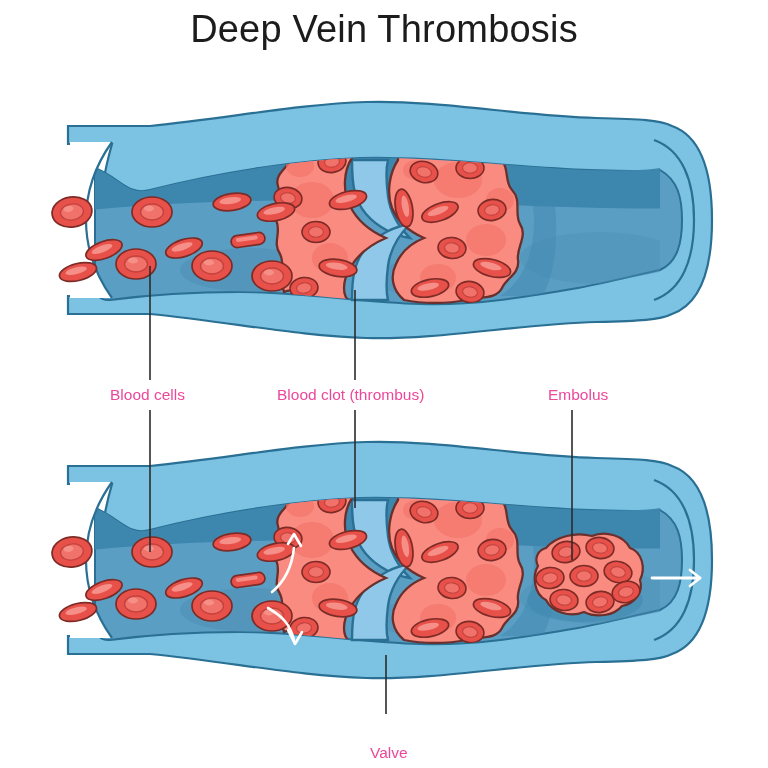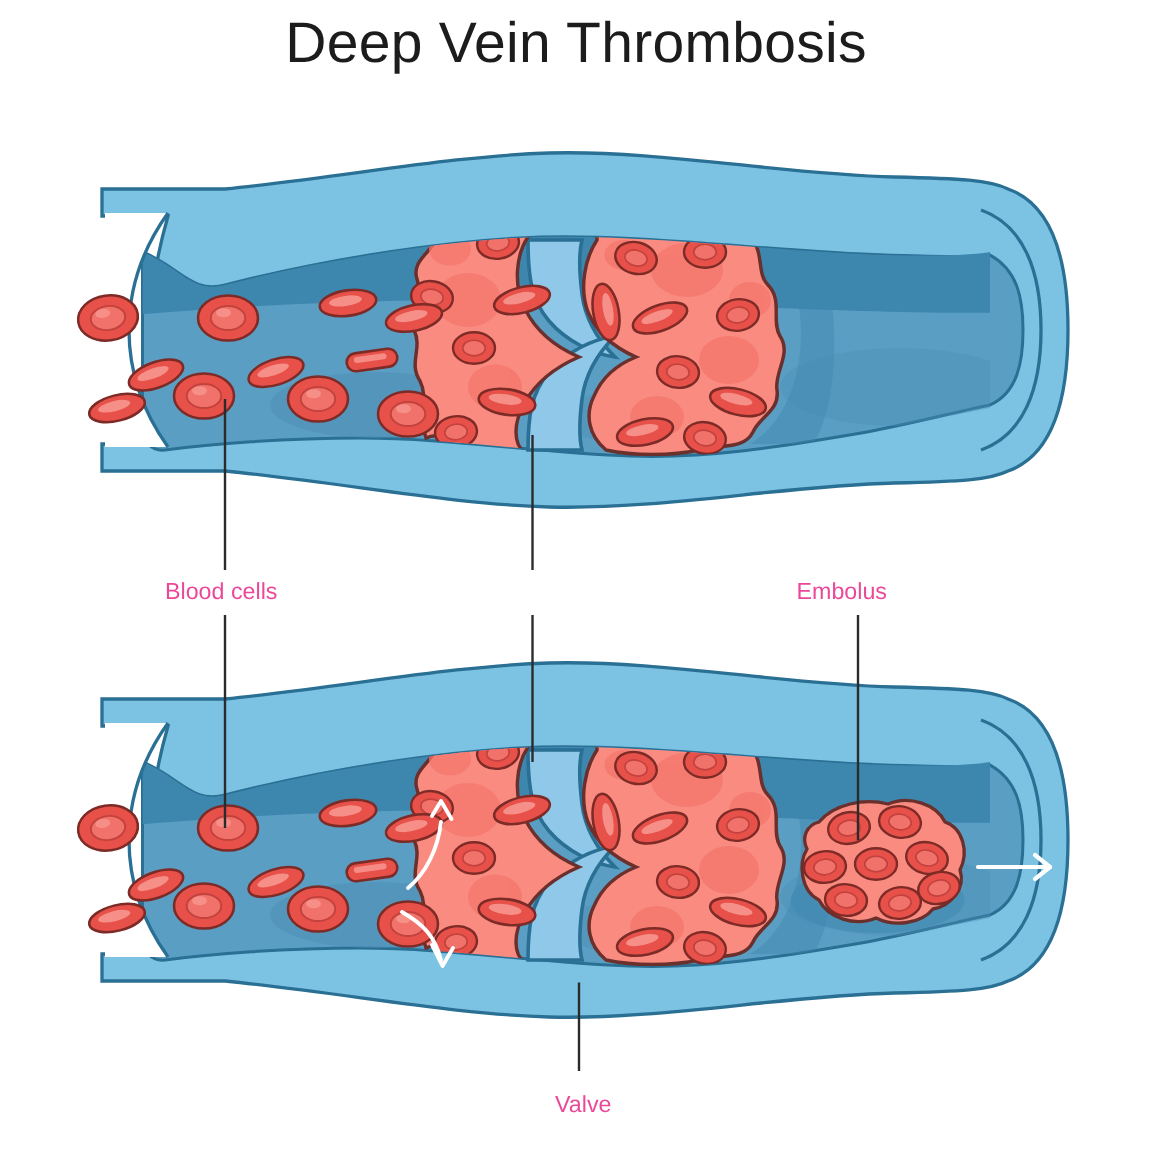--- a/index.html
+++ b/index.html
@@ -40,22 +40,22 @@
   }
   .lbl {
     position: absolute;
     font-size: 15.5px;
     color: #ec4899;
     white-space: nowrap;
     font-family: "Liberation Sans", sans-serif;
   }
   #label-blood-cells { left: 110px; top: 386px; }
   #label-blood-clot  { left: 277px; top: 386px; }
-  #label-embolus     { left: 531px; top: 386px; }
-  #label-valve       { left: 370px; top: 728px; }
+  #label-embolus     { left: 548px; top: 386px; }
+  #label-valve       { left: 370px; top: 744px; }
 </style>
 </head>
 <body>
 
 <div id="stage">
 
   <div id="diagram-title">Deep Vein Thrombosis</div>
 
   <svg id="scene" width="768" height="768" viewBox="0 0 768 768">
     <defs>
@@ -427,16 +427,17 @@
       <line x1="150" y1="266" x2="150" y2="380"></line>
       <line x1="150" y1="410" x2="150" y2="552"></line>
       <line x1="355" y1="290" x2="355" y2="380"></line>
       <line x1="355" y1="410" x2="355" y2="508"></line>
       <line x1="572" y1="410" x2="572" y2="560"></line>
       <line x1="386" y1="655" x2="386" y2="714"></line>
     </g>
   </svg>
 
   <div class="lbl" id="label-blood-cells">Blood cells</div>
+  <div class="lbl" id="label-blood-clot">Blood clot (thrombus)</div>
   <div class="lbl" id="label-embolus">Embolus</div>
   <div class="lbl" id="label-valve">Valve</div>
 
 </div>
 
 </body></html>

